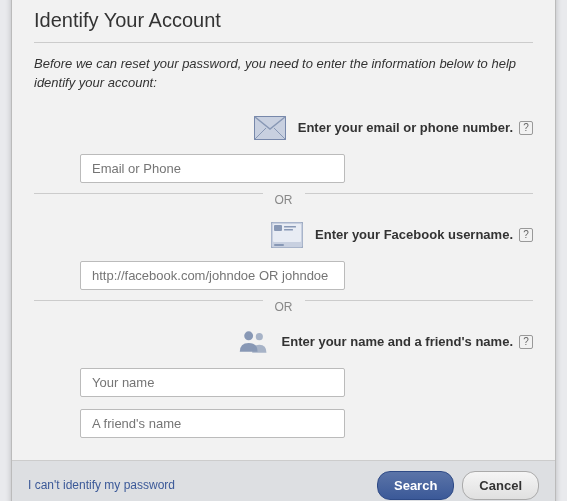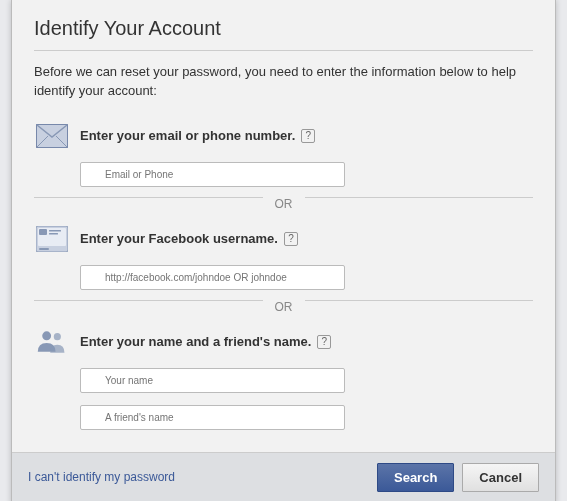--- a/index.html
+++ b/index.html
@@ -45,30 +45,32 @@
       border: none;
       border-top: 1px solid #ccc;
       margin-bottom: 12px;
     }
 
     .description {
       font-size: 13px;
       color: #333;
       margin-bottom: 18px;
       line-height: 1.4;
+      font-style: italic;
     }
 
     .section {
       margin-bottom: 10px;
     }
 
     .section-header {
       display: flex;
       align-items: center;
       margin-bottom: 8px;
+      justify-content: flex-end;
     }
 
     .icon-box {
       width: 36px;
       height: 36px;
       margin-right: 10px;
       display: flex;
       align-items: center;
       justify-content: center;
       flex-shrink: 0;
@@ -90,22 +92,22 @@
       color: #666;
       text-align: center;
       line-height: 12px;
       margin-left: 6px;
       cursor: pointer;
       text-decoration: none;
     }
 
     .input-field {
       width: 100%;
-      padding: 6px 24px;
-      font-size: 10px;
+      padding: 6px 11px;
+      font-size: 13px;
       border: 1px solid #bbb;
       border-radius: 2px;
       background: #fff;
       color: #999;
       outline: none;
       max-width: 265px;
       margin-left: 46px;
     }
 
     .or-wrapper {
@@ -160,21 +162,21 @@
 
     .footer-buttons {
       display: flex;
       gap: 8px;
     }
 
     .btn {
       padding: 6px 16px;
       font-size: 13px;
       font-weight: bold;
-      border-radius: 1px;
+      border-radius: 13px;
       cursor: pointer;
       border: 1px solid;
     }
 
     .btn-search {
       background: linear-gradient(to bottom, #5b74a8, #3b5998);
       color: #fff;
       border-color: #2e4a86;
     }
 

